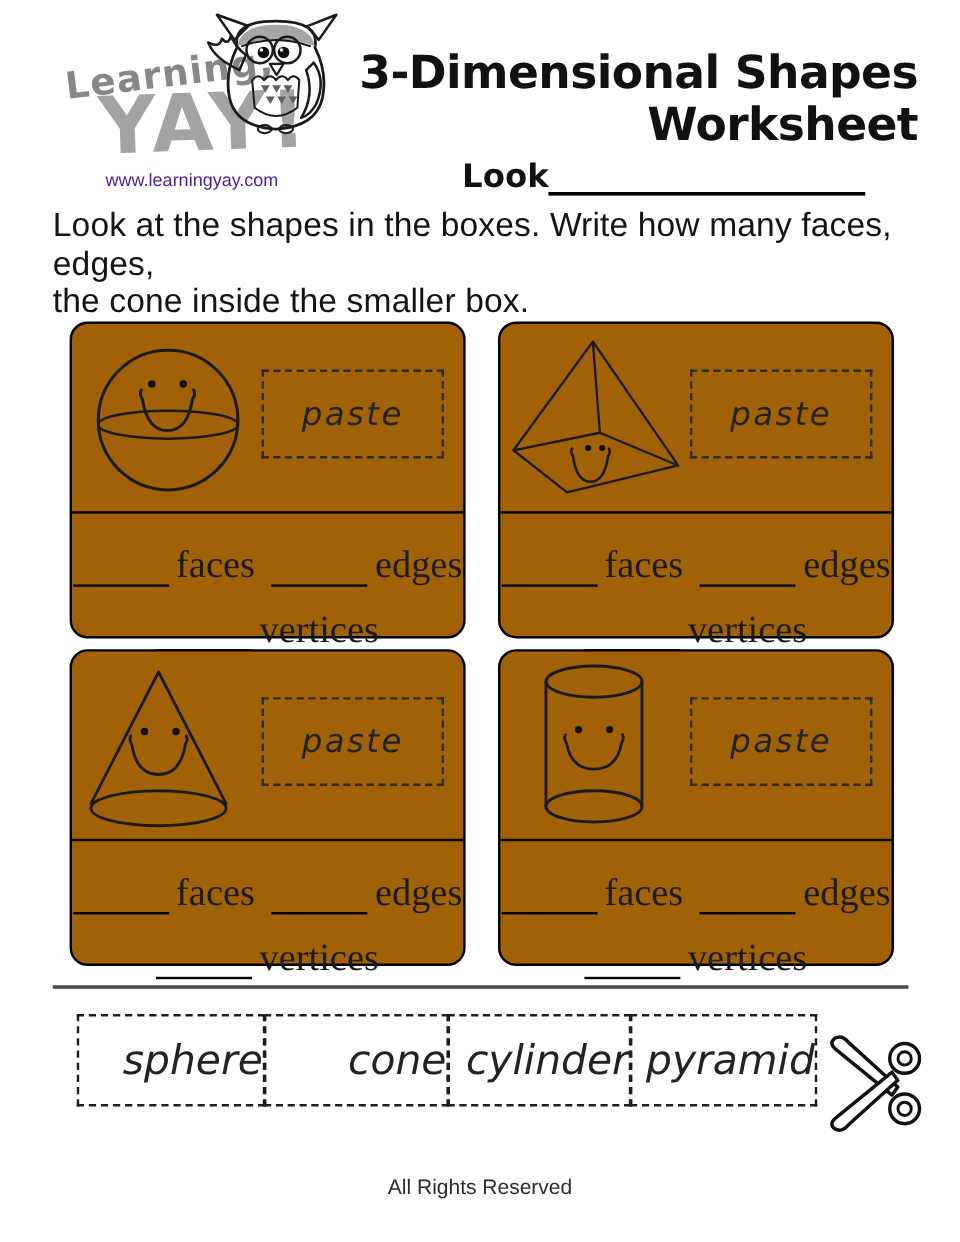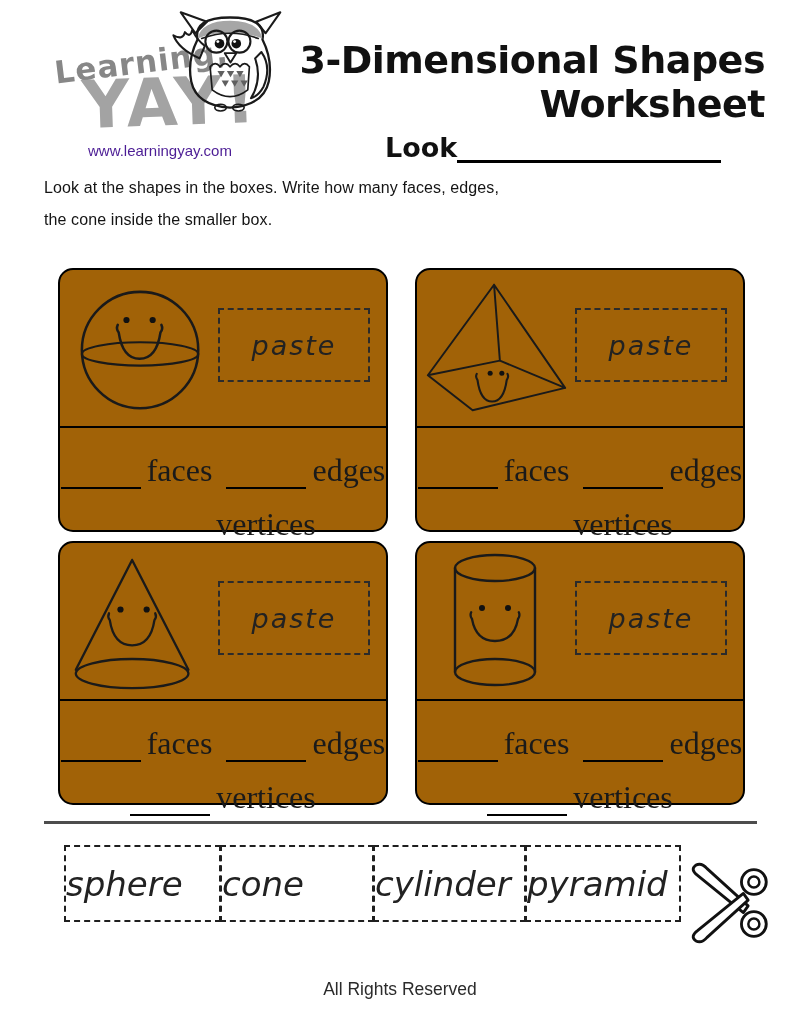--- a/index.html
+++ b/index.html
@@ -25,21 +25,21 @@
   .title{
     position:absolute;left:295px;top:38px;width:470px;text-align:right;
     font-size:38px;font-weight:600;font-family:"DejaVu Sans",sans-serif;
     letter-spacing:-0.5px;
   }
   .name-row{position:absolute;left:385px;top:130px;display:flex;align-items:flex-end;}
   .name-label{font-size:27px;font-weight:600;font-family:"DejaVu Sans",sans-serif;}
   .name-line{display:inline-block;width:264px;height:30px;border-bottom:3px solid #000;}
   
   .instructions{position:absolute;left:44px;top:172px;width:724px;
-    font-size:16px;line-height:31.5px;color:#141414;letter-spacing:0.1px;}
+    font-size:28px;line-height:31.5px;color:#141414;letter-spacing:0.1px;}
   
   .card{position:absolute;width:330px;height:264px;border:2.2px solid #000;
     border-radius:15px;background:#a16207;box-sizing:border-box;}
   .card-top{position:relative;height:156px;border-bottom:2.2px solid #000;}
   .card-bottom{position:relative;height:104px;}
   .shape-svg{position:absolute;}
   .svg-sphere{left:18px;top:18px;width:128px;height:128px;}
   .svg-pyramid{left:6px;top:8px;width:146px;height:138px;}
   .svg-cone{left:10px;top:12px;width:132px;height:142px;}
   .svg-cylinder{left:33px;top:8px;width:90px;height:138px;}
@@ -61,21 +61,21 @@
   .blank-row.row2{top:78px;}
   .blank{display:inline-block;width:80px;height:24px;border-bottom:2.4px solid #000;}
   .blank-gap{display:inline-block;width:14px;}
   .blank-word{margin-left:6px;}
   
   .divider{position:absolute;left:44px;top:821px;width:713px;height:3px;background:#4d4d4d;}
   
   .word-bank{position:absolute;left:64px;top:845px;display:flex;}
   .word-box{
     height:77px;border:2px dashed #1f1f1f;box-sizing:border-box;
-    display:flex;align-items:center;justify-content:flex-start;
+    display:flex;align-items:center;justify-content:flex-end;
   }
   .word-box + .word-box{margin-left:-1px;}
   .word-label{
     font-family:"DejaVu Sans",sans-serif;font-style:italic;font-weight:300;
     font-size:34px;color:#222;
   }
   .w-sphere{width:157px;}
   .w-cone{width:154px;}
   .w-cylinder{width:153px;}
   .w-pyramid{width:156px;}

